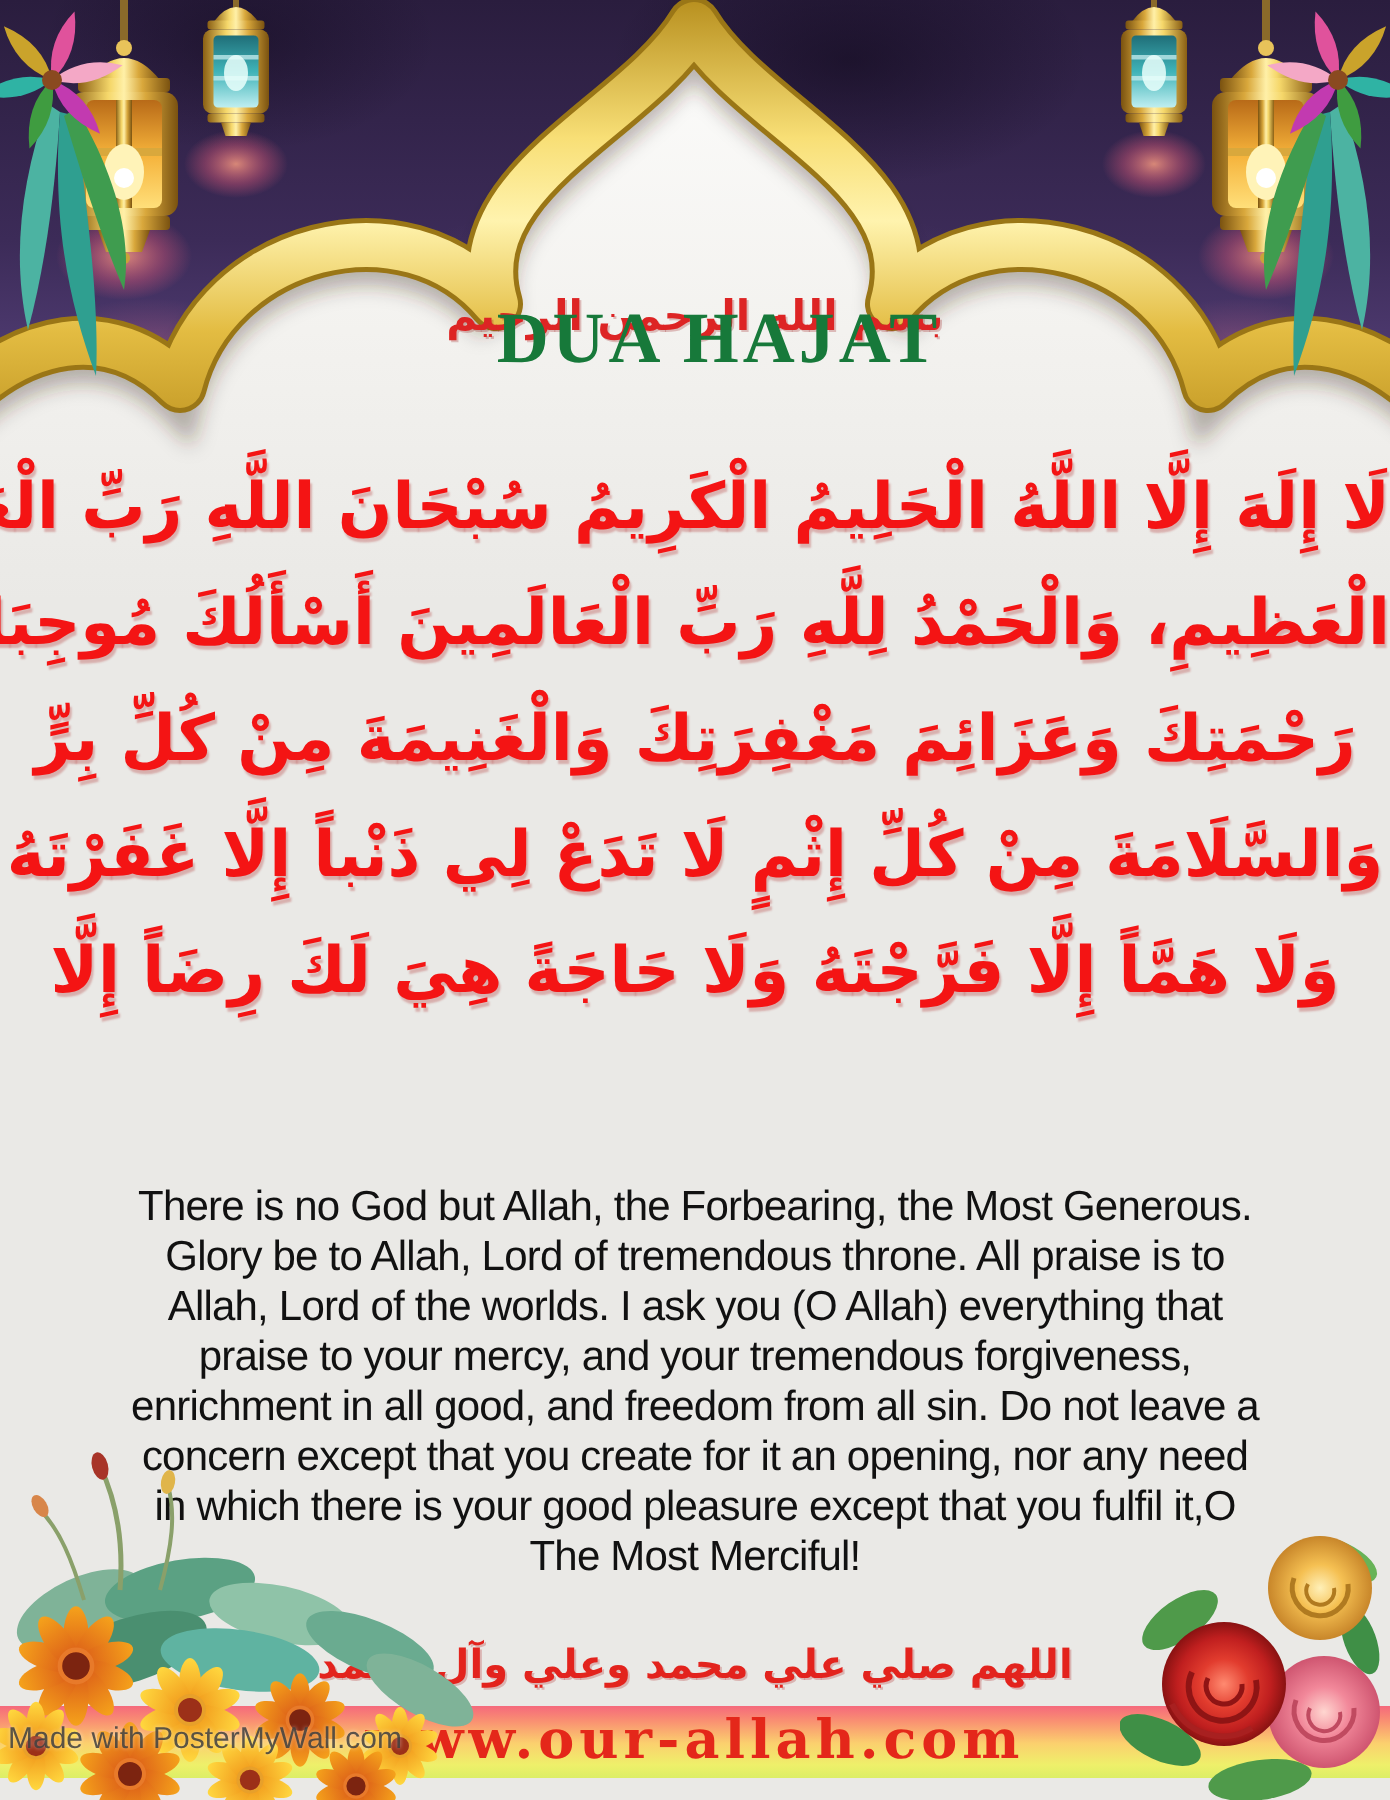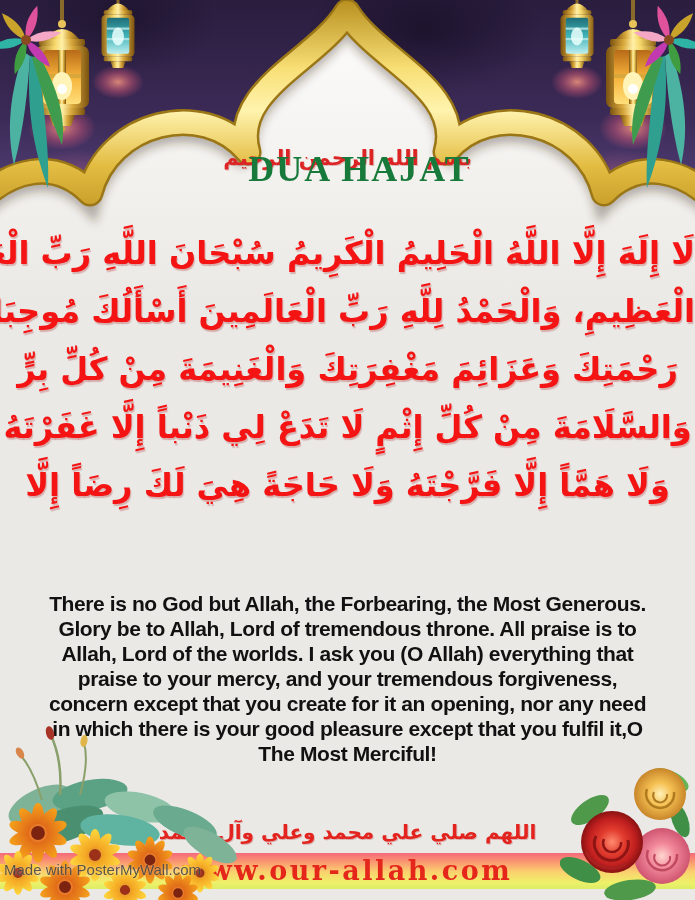--- a/index.html
+++ b/index.html
@@ -34,21 +34,21 @@
     font-family:"Liberation Serif",serif;font-weight:bold;font-size:36px;
     letter-spacing:2px;color:#17793a;
   }
   .dua{position:absolute;left:0;top:224px;width:100%;text-align:center;direction:rtl;}
   .dua-line{
     font-size:32px;font-weight:bold;color:#f41414;line-height:58px;white-space:nowrap;
     text-shadow:1px 2px 1px rgba(170,25,25,.28);
   }
   .translation{position:absolute;left:0;top:591px;width:100%;text-align:center;}
   .tr-line{
-    font-family:"Liberation Sans",sans-serif;font-weight:bold;font-size:21px;
+    font-family:"Liberation Sans",sans-serif;font-weight:normal;font-size:21px;
     letter-spacing:-0.4px;line-height:25px;color:#111;white-space:nowrap;
   }
   .salawat{
     position:absolute;left:0;top:820px;width:100%;text-align:center;direction:rtl;
     font-size:20px;font-weight:bold;color:#e3231d;
     text-shadow:1px 1px 0 rgba(170,25,25,.25);
   }
   .url-bar{
     position:absolute;left:0;top:853px;width:695px;height:36px;
     background:linear-gradient(180deg,#f5697c 0%,#f98e72 20%,#fbd06e 52%,#eef06a 82%,#dcee66 100%);
@@ -244,20 +244,21 @@
     <div class="dua-line">رَحْمَتِكَ وَعَزَائِمَ مَغْفِرَتِكَ وَالْغَنِيمَةَ مِنْ كُلِّ بِرٍّ</div>
     <div class="dua-line">وَالسَّلَامَةَ مِنْ كُلِّ إِثْمٍ لَا تَدَعْ لِي ذَنْباً إِلَّا غَفَرْتَهُ</div>
     <div class="dua-line">وَلَا هَمَّاً إِلَّا فَرَّجْتَهُ وَلَا حَاجَةً هِيَ لَكَ رِضَاً إِلَّا</div>
   </div>
 
   <div class="translation z4">
     <div class="tr-line">There is no God but Allah, the Forbearing, the Most Generous.</div>
     <div class="tr-line">Glory be to Allah, Lord of tremendous throne. All praise is to</div>
     <div class="tr-line">Allah, Lord of the worlds. I ask you (O Allah) everything that</div>
     <div class="tr-line">praise to your mercy, and your tremendous forgiveness,</div>
+    <div class="tr-line">enrichment in all good, and freedom from all sin. Do not leave a</div>
     <div class="tr-line">concern except that you create for it an opening, nor any need</div>
     <div class="tr-line">in which there is your good pleasure except that you fulfil it,O</div>
     <div class="tr-line">The Most Merciful!</div>
   </div>
 
   <div class="salawat z4">اللهم صلي علي محمد وعلي وآل محمد</div>
 
   <div class="url-bar z4">
     <span class="url-text">www.our-allah.com</span>
   </div>

